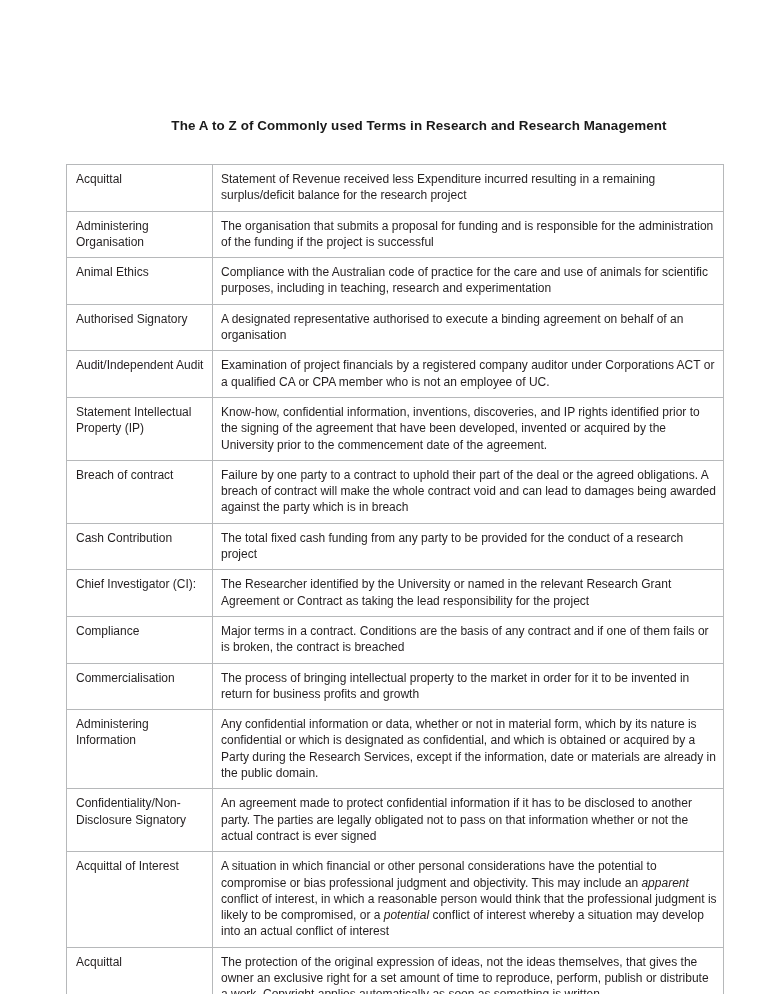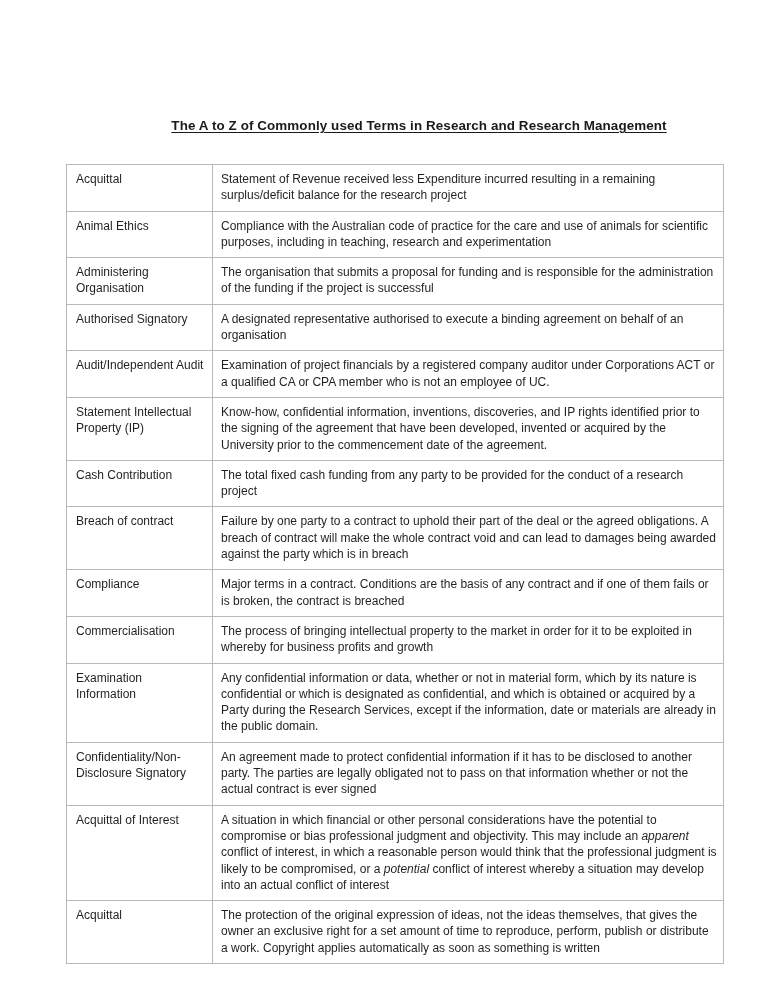--- a/index.html
+++ b/index.html
@@ -27,21 +27,20 @@
     left: 66px;
     top: 118px;
     width: 658px;
     text-align: center;
     font-size: 13.4px;
     font-weight: bold;
     letter-spacing: 0.1px;
     color: #1a1a1a;
   }
   .doc-title .u {
-    text-decoration: underline;
     text-underline-offset: 2px;
     margin-left: 48px;
   }
 
   .glossary-table {
     position: absolute;
     left: 66px;
     top: 164px;
     width: 657px;
     border-collapse: collapse;
@@ -87,57 +86,61 @@
     <colgroup>
       <col class="col-term">
       <col class="col-def">
     </colgroup>
     <tbody>
         <tr>
           <td class="term-cell">Acquittal</td>
           <td class="def-cell">Statement of Revenue received less Expenditure incurred resulting in a remaining surplus/deficit balance for the research project</td>
         </tr>
         <tr>
+          <td class="term-cell">Administering Organisation</td>
+          <td class="def-cell">The organisation that submits a proposal for funding and is responsible for the administration of the funding if the project is successful</td>
+        </tr>
+        <tr>
           <td class="term-cell">Animal Ethics</td>
           <td class="def-cell">Compliance with the Australian code of practice for the care and use of animals for scientific purposes, including in teaching, research and experimentation</td>
-        </tr>
-        <tr>
-          <td class="term-cell">Administering Organisation</td>
-          <td class="def-cell">The organisation that submits a proposal for funding and is responsible for the administration of the funding if the project is successful</td>
         </tr>
         <tr>
           <td class="term-cell">Authorised Signatory</td>
           <td class="def-cell">A designated representative authorised to execute a binding agreement on behalf of an organisation</td>
         </tr>
         <tr>
           <td class="term-cell">Audit/Independent Audit</td>
           <td class="def-cell">Examination of project financials by a registered company auditor under Corporations ACT or a qualified CA or CPA member who is not an employee of UC.</td>
         </tr>
         <tr>
           <td class="term-cell">Statement Intellectual Property (IP)</td>
           <td class="def-cell">Know-how, confidential information, inventions, discoveries, and IP rights identified prior to the signing of the agreement that have been developed, invented or acquired by the University prior to the commencement date of the agreement.</td>
         </tr>
         <tr>
+          <td class="term-cell">Breach of contract</td>
+          <td class="def-cell">Failure by one party to a contract to uphold their part of the deal or the agreed obligations. A breach of contract will make the whole contract void and can lead to damages being awarded against the party which is in breach</td>
+        </tr>
+        <tr>
           <td class="term-cell">Cash Contribution</td>
           <td class="def-cell">The total fixed cash funding from any party to be provided for the conduct of a research project</td>
         </tr>
         <tr>
-          <td class="term-cell">Breach of contract</td>
-          <td class="def-cell">Failure by one party to a contract to uphold their part of the deal or the agreed obligations. A breach of contract will make the whole contract void and can lead to damages being awarded against the party which is in breach</td>
+          <td class="term-cell">Chief Investigator (CI):</td>
+          <td class="def-cell">The Researcher identified by the University or named in the relevant Research Grant Agreement or Contract as taking the lead responsibility for the project</td>
         </tr>
         <tr>
           <td class="term-cell">Compliance</td>
           <td class="def-cell">Major terms in a contract. Conditions are the basis of any contract and if one of them fails or is broken, the contract is breached</td>
         </tr>
         <tr>
           <td class="term-cell">Commercialisation</td>
-          <td class="def-cell">The process of bringing intellectual property to the market in order for it to be exploited in whereby for business profits and growth</td>
+          <td class="def-cell">The process of bringing intellectual property to the market in order for it to be invented in return for business profits and growth</td>
         </tr>
         <tr>
-          <td class="term-cell">Examination Information</td>
+          <td class="term-cell">Administering Information</td>
           <td class="def-cell">Any confidential information or data, whether or not in material form, which by its nature is confidential or which is designated as confidential, and which is obtained or acquired by a Party during the Research Services, except if the information, date or materials are already in the public domain.</td>
         </tr>
         <tr>
           <td class="term-cell">Confidentiality/Non-Disclosure Signatory</td>
           <td class="def-cell">An agreement made to protect confidential information if it has to be disclosed to another party. The parties are legally obligated not to pass on that information whether or not the actual contract is ever signed</td>
         </tr>
         <tr>
           <td class="term-cell">Acquittal of Interest</td>
           <td class="def-cell"><span>A situation in which financial or other personal considerations have the potential to compromise or bias professional judgment and objectivity. This may include an </span><em class="ital">apparent</em><span> conflict of interest, in which a reasonable person would think that the professional judgment is likely to be compromised, or a </span><em class="ital">potential</em><span> conflict of interest whereby a situation may develop into an actual conflict of interest</span></td>
         </tr>

